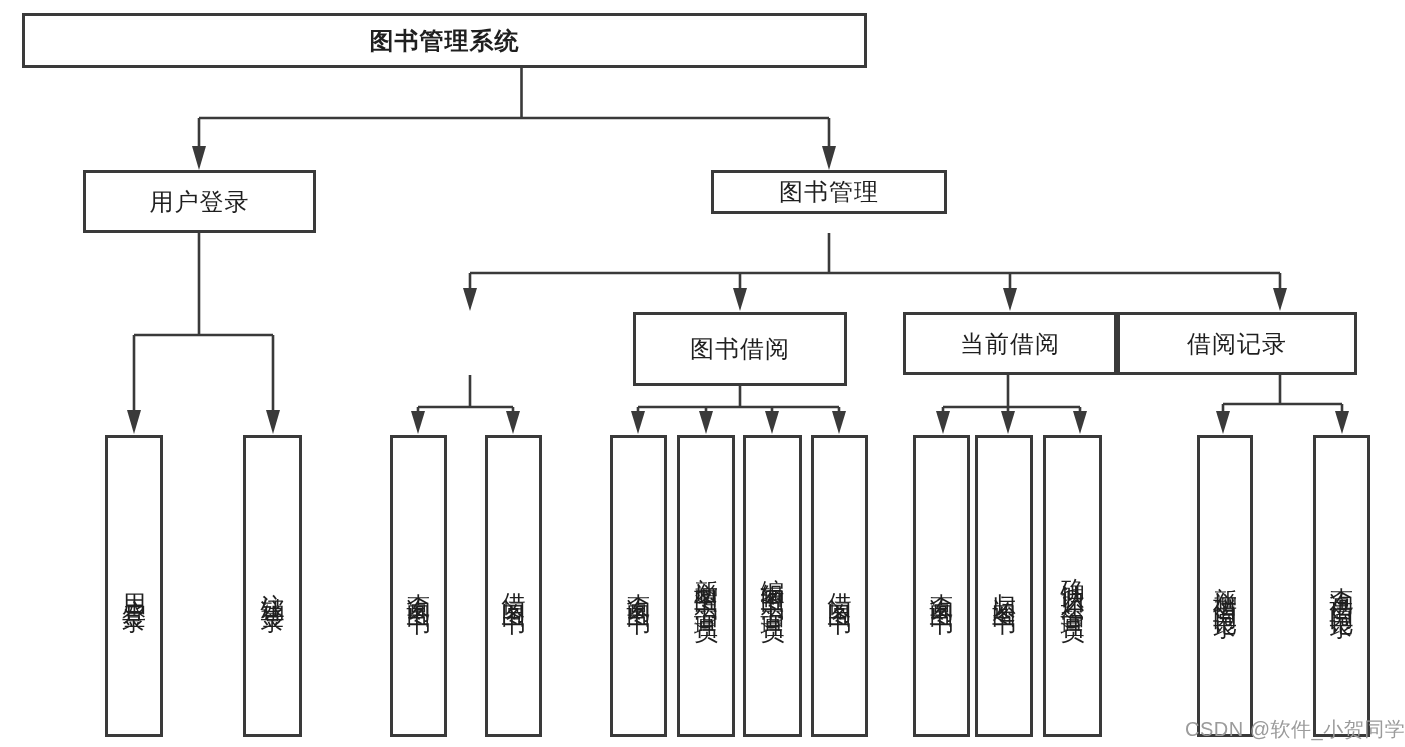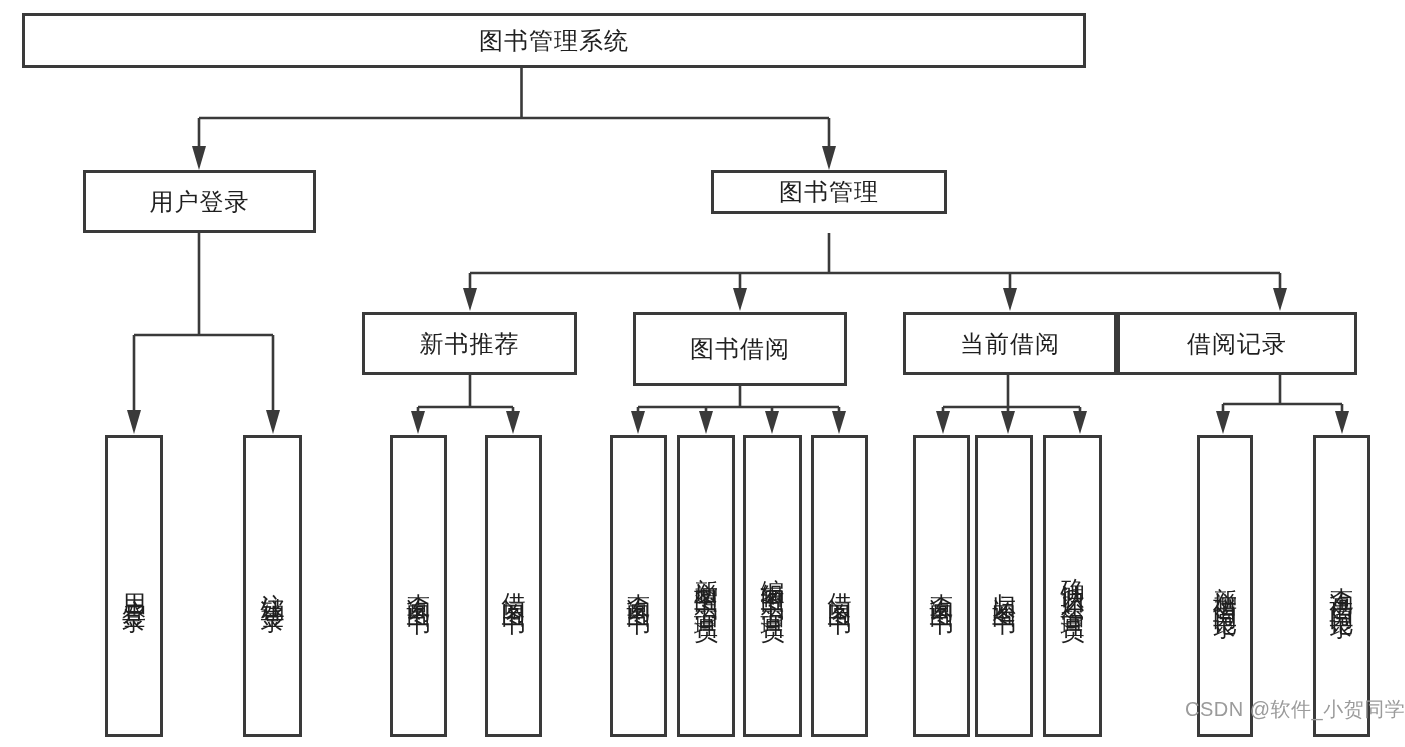--- a/index.html
+++ b/index.html
@@ -42,21 +42,21 @@
     writing-mode:vertical-rl;
     text-orientation:mixed;
     font-size:24px;
     letter-spacing:6px;
     line-height:1;
     color:var(--text);
     white-space:nowrap;
   }
   .watermark{
     position:absolute;
-    left:1185px;top:696px;
+    left:1185px;top:716px;
     width:210px;
     font-size:20px;
     letter-spacing:0.5px;
     color:var(--watermark);
     white-space:nowrap;
   }
 </style>
 </head>
 <body>
 
@@ -102,34 +102,31 @@
 
       <polygon points="936,411 950,411 943,434"></polygon>
       <polygon points="1001,411 1015,411 1008,434"></polygon>
       <polygon points="1073,411 1087,411 1080,434"></polygon>
 
       <polygon points="1216,411 1230,411 1223,434"></polygon>
       <polygon points="1335,411 1349,411 1342,434"></polygon>
     </g>
   </svg>
 
-  <div class="node" style="left:22px;top:13px;width:1064px;height:55px;">
+  <div class="node" style="left:22px;top:13px;width:845px;height:55px;font-weight:bold;">
     <span>图书管理系统</span>
   </div>
 
   <div class="node" style="left:83px;top:170px;width:233px;height:63px;">
     <span>用户登录</span>
   </div>
   <div class="node" style="left:711px;top:170px;width:236px;height:44px;">
     <span>图书管理</span>
   </div>
 
-  <div class="node" style="left:362px;top:312px;width:215px;height:63px;">
-    <span>新书推荐</span>
-  </div>
   <div class="node" style="left:633px;top:312px;width:214px;height:74px;">
     <span>图书借阅</span>
   </div>
   <div class="node" style="left:903px;top:312px;width:214px;height:63px;text-align:center;">
     <span>当前借阅</span>
   </div>
   <div class="node" style="left:1117px;top:312px;width:240px;height:63px;">
     <span>借阅记录</span>
   </div>
 

